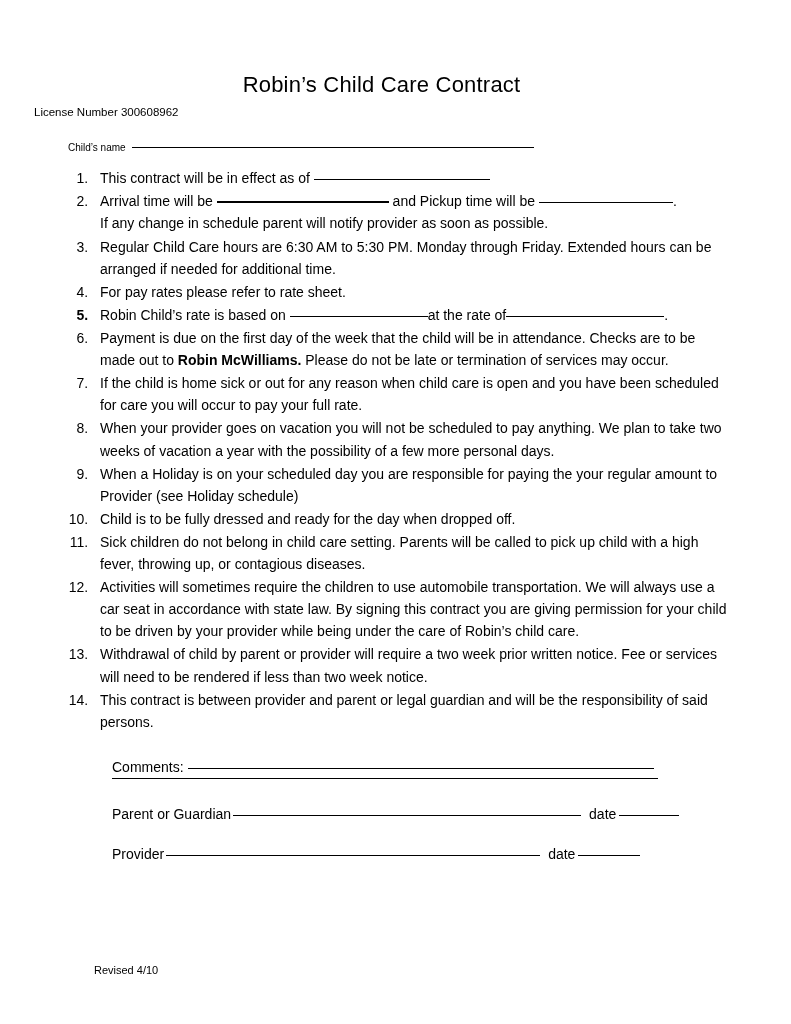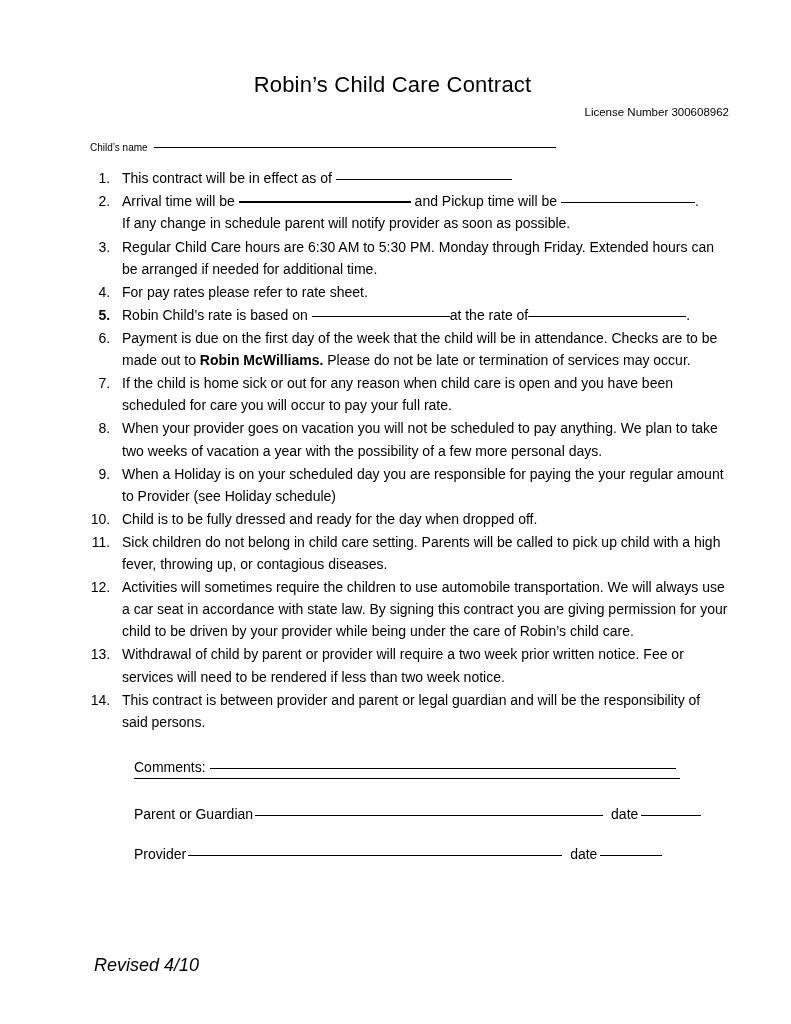--- a/index.html
+++ b/index.html
@@ -13,32 +13,32 @@
     font-family: "Liberation Sans", sans-serif;
     color: #000000;
     position: relative;
     overflow: hidden;
   }
   .page {
     position: relative;
     width: 791px;
     height: 1024px;
     box-sizing: border-box;
-    padding: 58px 62px 0 56px;
+    padding: 58px 62px 0 34px;
   }
   .doc-title {
     text-align: center;
     font-size: 22px;
     font-weight: normal;
     letter-spacing: 0.2px;
     margin: 14px 0 0 0;
     line-height: 1.2;
   }
   .doc-subtitle {
-    text-align: right;
+    text-align: left;
     font-size: 11.5px;
     margin: 8px 0 4px 0;
     line-height: 1.2;
   }
   .name-row {
     margin: 22px 0 0 34px;
     font-size: 10px;
     display: flex;
     align-items: baseline;
   }
@@ -89,22 +89,21 @@
   .parent-rule { width: 348px; margin-left: 2px; }
   .date-rule { width: 60px; margin-left: 3px; }
   .provider-rule { width: 374px; margin-left: 2px; }
   .date-rule2 { width: 62px; margin-left: 3px; }
   .sp { display: inline-block; width: 8px; }
 
   .revised {
     position: absolute;
     left: 94px;
     bottom: 48px;
-    font-size: 18px;
-    font-style: italic;
+    font-size: 11px;
   }
 </style>
 </head>
 <body>
 
 <div class="page">
 
   <h1 class="doc-title">Robin’s Child Care Contract</h1>
   <div class="doc-subtitle">License Number 300608962</div>
 

